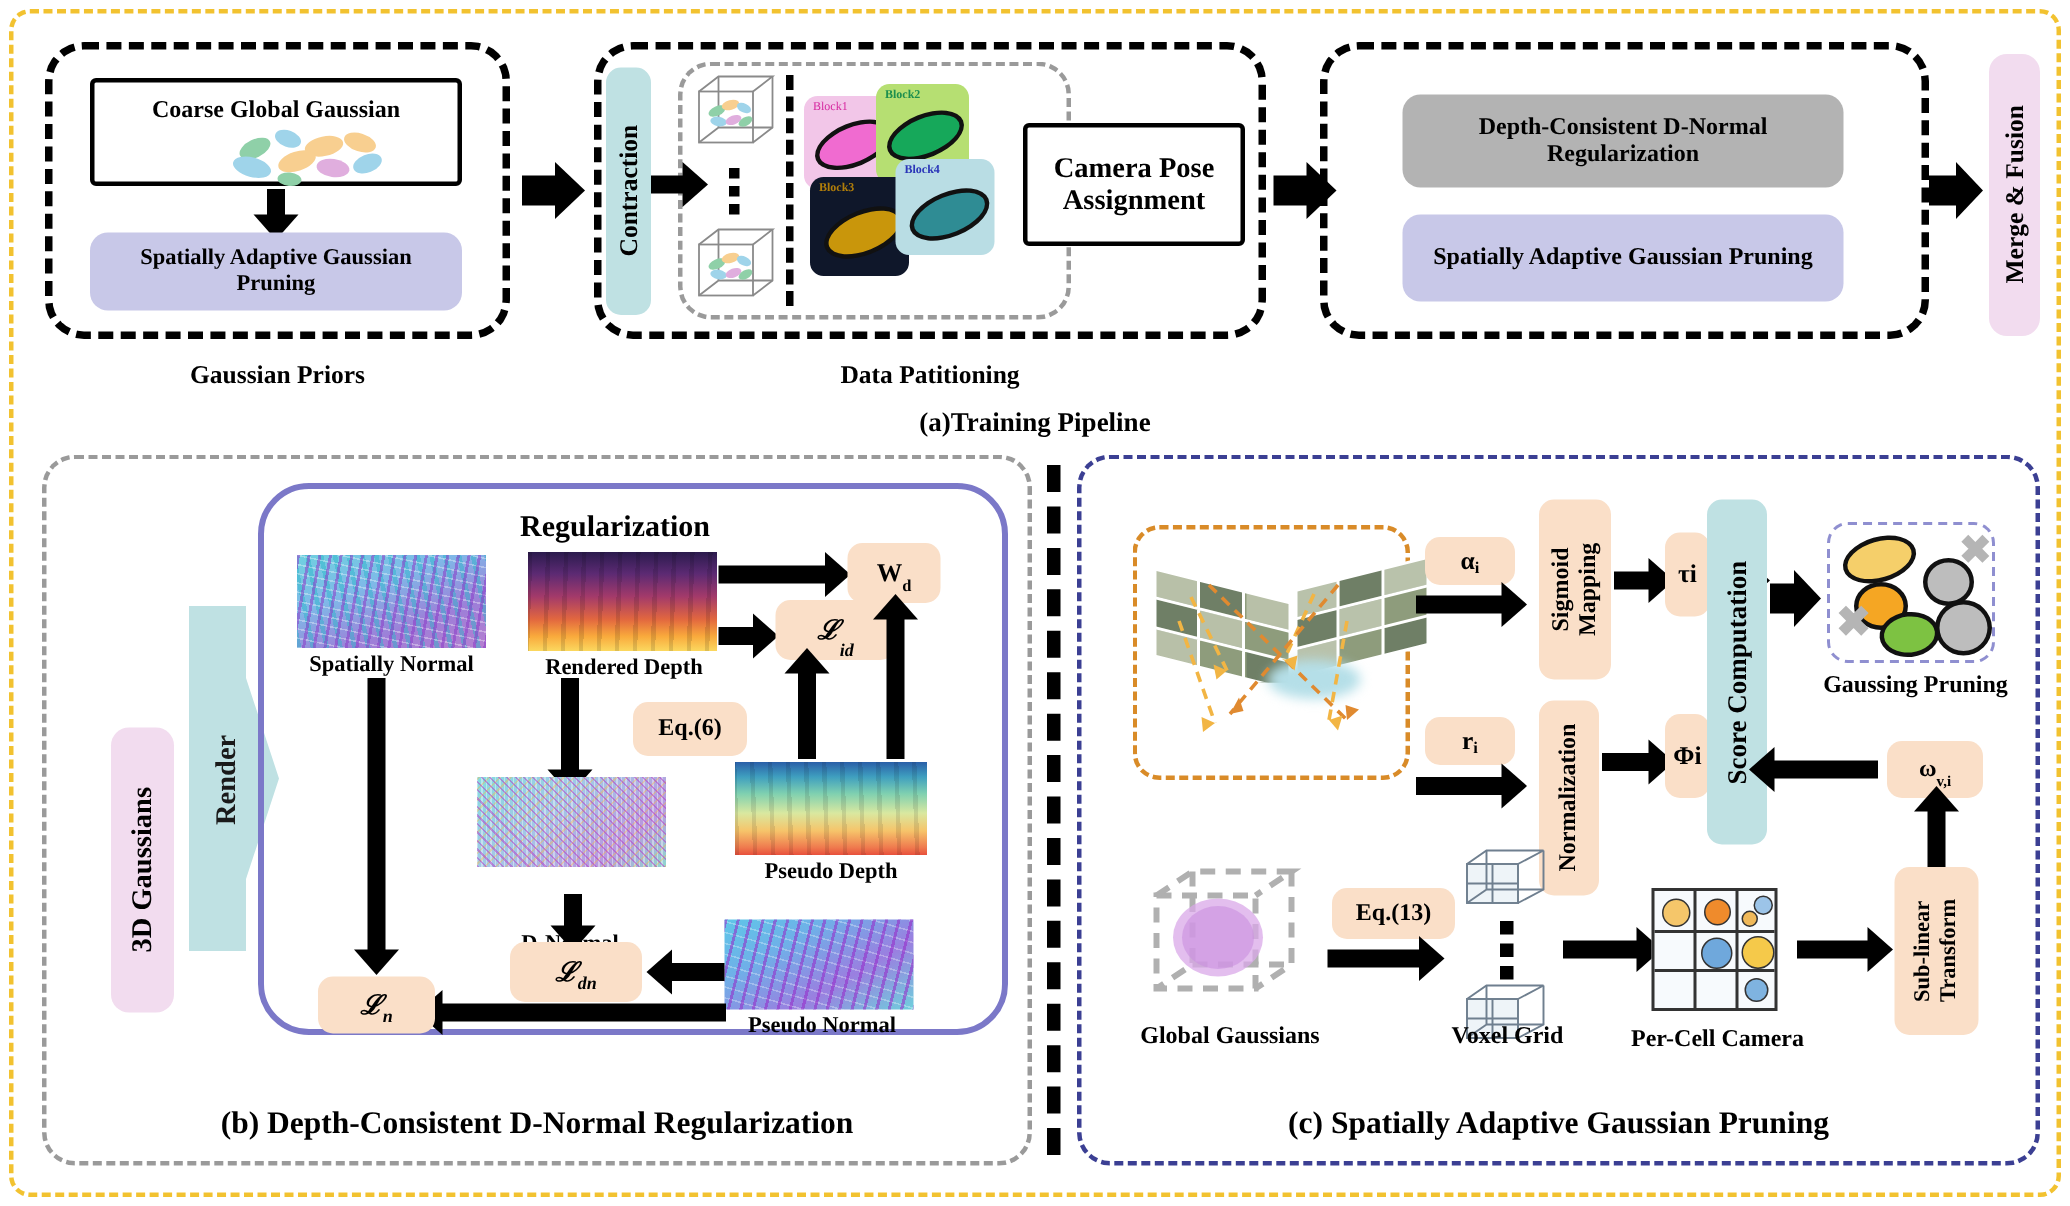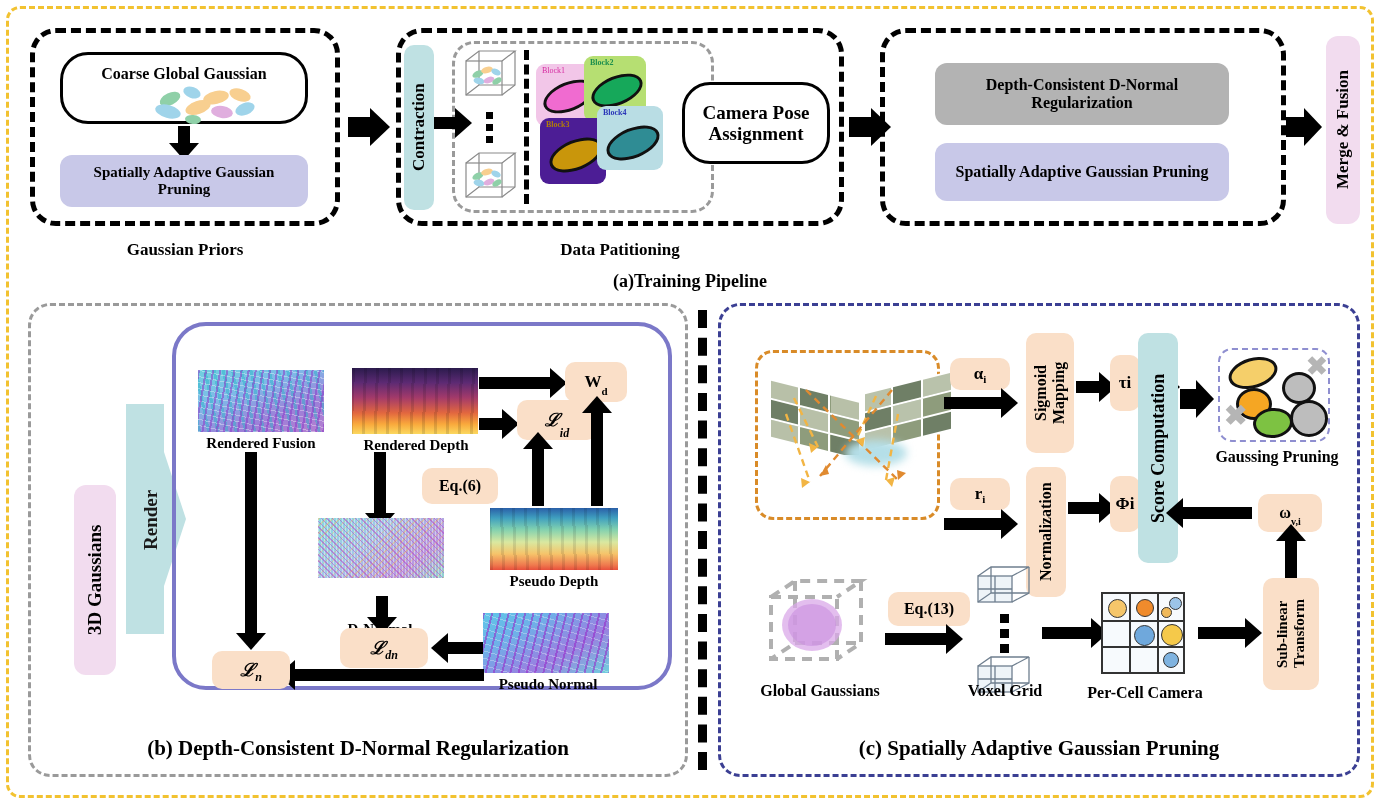--- a/index.html
+++ b/index.html
@@ -18,21 +18,21 @@
   .dash-orange{border:3px dashed #D98B28;border-radius:18px;}
   .dash-lightblue{border:2px dashed #8f8fd0;border-radius:14px;}
 
   
   .pill{display:flex;align-items:center;justify-content:center;text-align:center;font-weight:bold;line-height:1.12;}
   .lav{background:#c8c8e8;border-radius:12px;}
   .gray{background:#b3b3b3;border-radius:12px;}
   .pink{background:#f2dcef;border-radius:12px;}
   .teal{background:#bfe1e3;border-radius:10px;}
   .peach{background:#fadfc8;border-radius:10px;}
-  .white-round{background:#fff;border:3px solid #000;border-radius:28px;}
+  .white-round{background:#fff;border:3px solid #000;border-radius:4px;}
 
   .vert{writing-mode:vertical-rl;transform:rotate(180deg);}
 
   
   .arrow-r{position:absolute;background:#000;height:12px;}
   .arrow-r:after{content:"";position:absolute;right:-16px;top:-9px;border-left:17px solid #000;border-top:15px solid transparent;border-bottom:15px solid transparent;}
   .arrow-d{position:absolute;background:#000;width:12px;}
   .arrow-d:after{content:"";position:absolute;bottom:-16px;left:-9px;border-top:17px solid #000;border-left:15px solid transparent;border-right:15px solid transparent;}
   .arrow-u{position:absolute;background:#000;width:12px;}
   .arrow-u:after{content:"";position:absolute;top:-16px;left:-9px;border-bottom:17px solid #000;border-left:15px solid transparent;border-right:15px solid transparent;}
@@ -178,21 +178,21 @@
   <div class="abs" id="blk1" style="left: 536px; top: 64px; width: 60px; height: 62px; border-radius: 9px; background: rgb(242, 198, 232);">
     <div class="abs" style="left: 6px; top: 2px; font-size: 8px; font-weight: normal; color: rgb(214, 42, 160);">Block1</div>
     <div class="ell ell-out" style="left: 6px; top: 18px; width: 48px; height: 23px; transform: rotate(-22deg); background: rgb(240, 107, 208);"></div>
   </div>
 
   <div class="abs" id="blk2" style="left: 584px; top: 56px; width: 62px; height: 66px; border-radius: 9px; background: rgb(182, 223, 114);">
     <div class="abs" style="left: 6px; top: 2px; font-size: 8px; font-weight: bold; color: rgb(29, 143, 78);">Block2</div>
     <div class="ell ell-out" style="left: 6px; top: 20px; width: 48px; height: 23px; transform: rotate(-22deg); background: rgb(22, 168, 90);"></div>
   </div>
 
-  <div class="abs" id="blk3" style="left: 540px; top: 118px; width: 66px; height: 66px; border-radius: 9px; background: #4c1d95;">
+  <div class="abs" id="blk3" style="left: 540px; top: 118px; width: 66px; height: 66px; border-radius: 9px; background: #0f172a;">
     <div class="abs" style="left: 6px; top: 2px; font-size: 8px; font-weight: bold; color: rgb(176, 125, 10);">Block3</div>
     <div class="ell ell-out" style="left: 8px; top: 22px; width: 50px; height: 24px; transform: rotate(-22deg); background: rgb(201, 150, 11);"></div>
   </div>
 
   <div class="abs" id="blk4" style="left: 597px; top: 106px; width: 66px; height: 64px; border-radius: 9px; background: rgb(185, 221, 228);">
     <div class="abs" style="left: 6px; top: 2px; font-size: 8px; font-weight: bold; color: rgb(42, 53, 184);">Block4</div>
     <div class="ell ell-out" style="left: 8px; top: 22px; width: 50px; height: 24px; transform: rotate(-22deg); background: rgb(47, 140, 148);"></div>
   </div>
 
   <div class="abs white-round pill" style="left:682px;top:82px;width:148px;height:82px;font-size:19px;padding:0 6px;">Camera Pose Assignment</div>
@@ -223,23 +223,24 @@
 
   <div class="abs pill pink vert" style="left:74px;top:485px;width:42px;height:190px;font-size:19px;">3D Gaussians</div>
 
   <svg class="abs" style="left:126px;top:404px;" width="60" height="230" viewBox="0 0 60 230">
     <polygon points="0,0 38,0 38,48 60,115 38,182 38,230 0,230" fill="#bfe1e3"></polygon>
   </svg>
   <div class="abs vert pill" style="left:136px;top:455px;width:30px;height:130px;font-size:19px;color:#1a1a1a;">Render</div>
 
   <div class="abs" style="left:172px;top:322px;width:500px;height:368px;border:4px solid #7b78c8;border-radius:34px;"></div>
 
+  <div class="caption" style="left:300px;top:340px;width:220px;font-size:20px;">Regularization</div>
 
   <div class="tex tex-normal" style="left:198px;top:370px;width:126px;height:62px;"></div>
-  <div class="caption" style="left:180px;top:435px;width:162px;font-size:15px;">Rendered Fusion</div>
+  <div class="caption" style="left:180px;top:435px;width:162px;font-size:15px;">Spatially Normal</div>
 
   <div class="tex tex-depth" style="left:352px;top:368px;width:126px;height:66px;"></div>
   <div class="caption" style="left:338px;top:437px;width:156px;font-size:15px;">Rendered Depth</div>
 
   <div class="arrow-r" style="left:479px;top:377px;width:72px;"></div>
   <div class="abs pill peach" style="left:565px;top:362px;width:62px;height:40px;font-size:17px;">
     <span>W</span>
       <span style="font-size:11px;align-self:flex-end;padding-bottom:5px;">d</span>
   </div>
 

